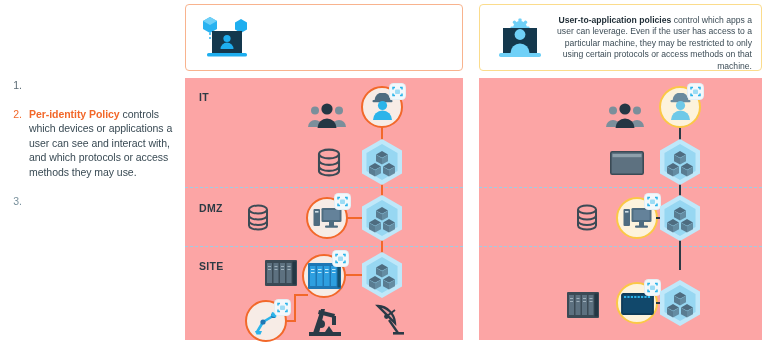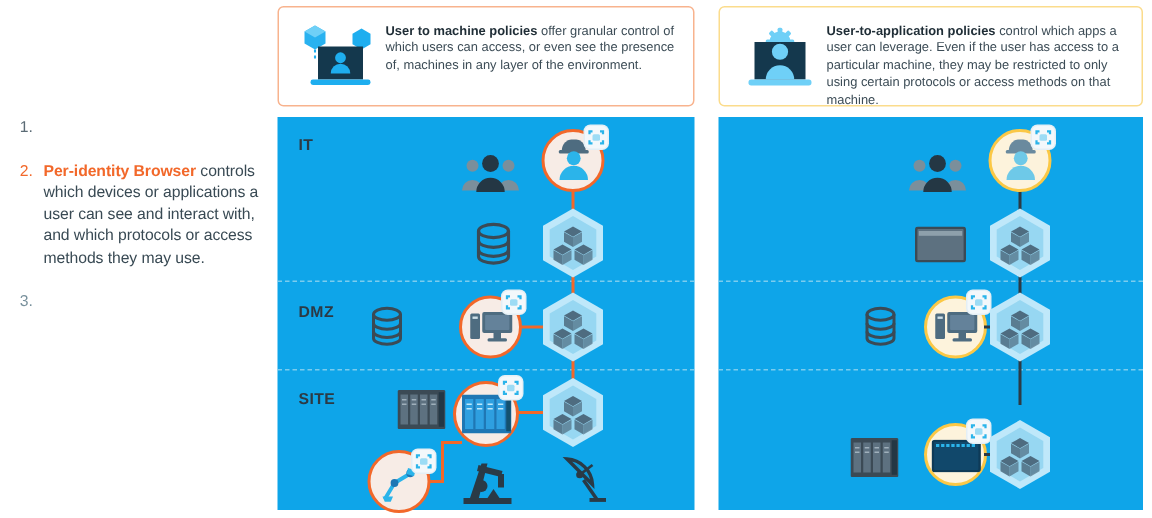--- a/index.html
+++ b/index.html
@@ -18,27 +18,27 @@
             letter-spacing:-.05px;}
   .step-txt b{font-weight:bold;}
   .b-orange{color:#f2682a;}
   .b-grey{color:#8fa3ae;}
 
   
   .card{position:absolute;top:4px;height:67px;background:#fff;
         border-radius:4px;box-sizing:border-box;display:flex;
         align-items:flex-start;padding:8px 9px 0 9px;}
   #card-left{left:185px;width:278px;border:1.4px solid #f8b38e;}
-  #card-right{left:479px;width:283px;border:1.4px solid #fbdc8c;}
+  #card-right{left:479px;width:283px;border:1.4px solid #fbdc8c;text-align:right;}
   .card-ico{flex:0 0 62px;height:52px;position:relative;margin-top:2px;}
   .card-txt{font-size:8.6px;line-height:11.4px;color:#3c4c56;padding-top:2px;}
   .card-txt b{font-weight:bold;color:#1f2d36;}
 
   
-  .panel{position:absolute;top:78px;height:262px;background:#0ea5e9;}
+  .panel{position:absolute;top:78px;height:262px;background:#fca5a5;}
   #panel-left{left:185px;width:278px;}
   #panel-right{left:479px;width:283px;}
   .layer-label{position:absolute;font-size:10.5px;font-weight:bold;
                color:#2c3a44;letter-spacing:.3px;}
   .divider{position:absolute;height:0;border-top:1.6px dashed #8fd3f0;
            opacity:.85;}
 
   
   .ico{position:absolute;}
 
@@ -65,21 +65,21 @@
 <div class="stage">
 
   <div class="steps">
 
     <div class="step">
       <div class="step-num">1.</div>
     </div>
 
     <div class="step" style="margin-top:14px">
       <div class="step-num accent">2.</div>
-      <div class="step-txt"><b class="b-orange">Per-identity Browser</b><span> controls which devices or applications a user can see and interact with, and which protocols or access methods they may use.</span></div>
+      <div class="step-txt"><b class="b-orange">Per-identity Policy</b><span> controls which devices or applications a user can see and interact with, and which protocols or access methods they may use.</span></div>
     </div>
 
     <div class="step" style="margin-top:14px">
       <div class="step-num muted">3.</div>
     </div>
   </div>
 
   <div class="card" id="card-left">
     <div class="card-ico">
       <svg width="62" height="52" viewBox="0 0 62 52">
@@ -96,23 +96,20 @@
         <path d="M46 4 l6 3.5 v7 l-6 3.5 -6-3.5 v-7 z" fill="#1eaeef"></path>
         <path d="M46 18 v8" stroke="#1eaeef" stroke-width="2"></path>
 
         <rect x="17" y="16" width="30" height="22" fill="#14384d"></rect>
 
         <circle cx="32" cy="23.5" r="3.6" fill="#1eaeef"></circle>
         <path d="M25.5 34 a6.5 6.5 0 0 1 13 0 z" fill="#1eaeef"></path>
 
         <rect x="12" y="38" width="40" height="3.6" rx="1.6" fill="#1eaeef"></rect>
       </svg>
-    </div>
-    <div class="card-txt">
-      <b>User to machine policies</b><span> offer granular control of which users can access, or even see the presence of, machines in any layer of the environment.</span>
     </div>
   </div>
 
   <div class="card" id="card-right">
     <div class="card-ico">
       <svg width="62" height="52" viewBox="0 0 62 52">
 
         <g fill="#6fd0f7">
           <circle cx="31" cy="13" r="7"></circle>
           <g>

